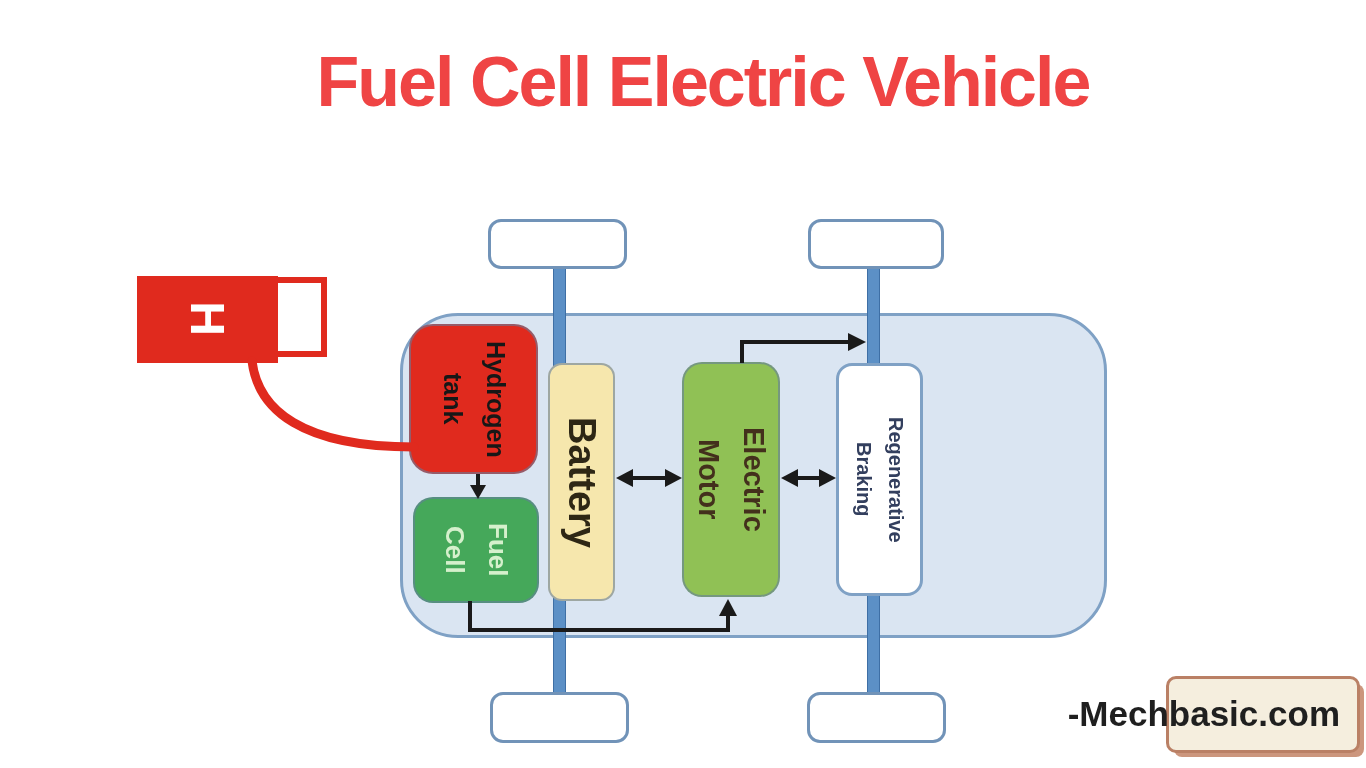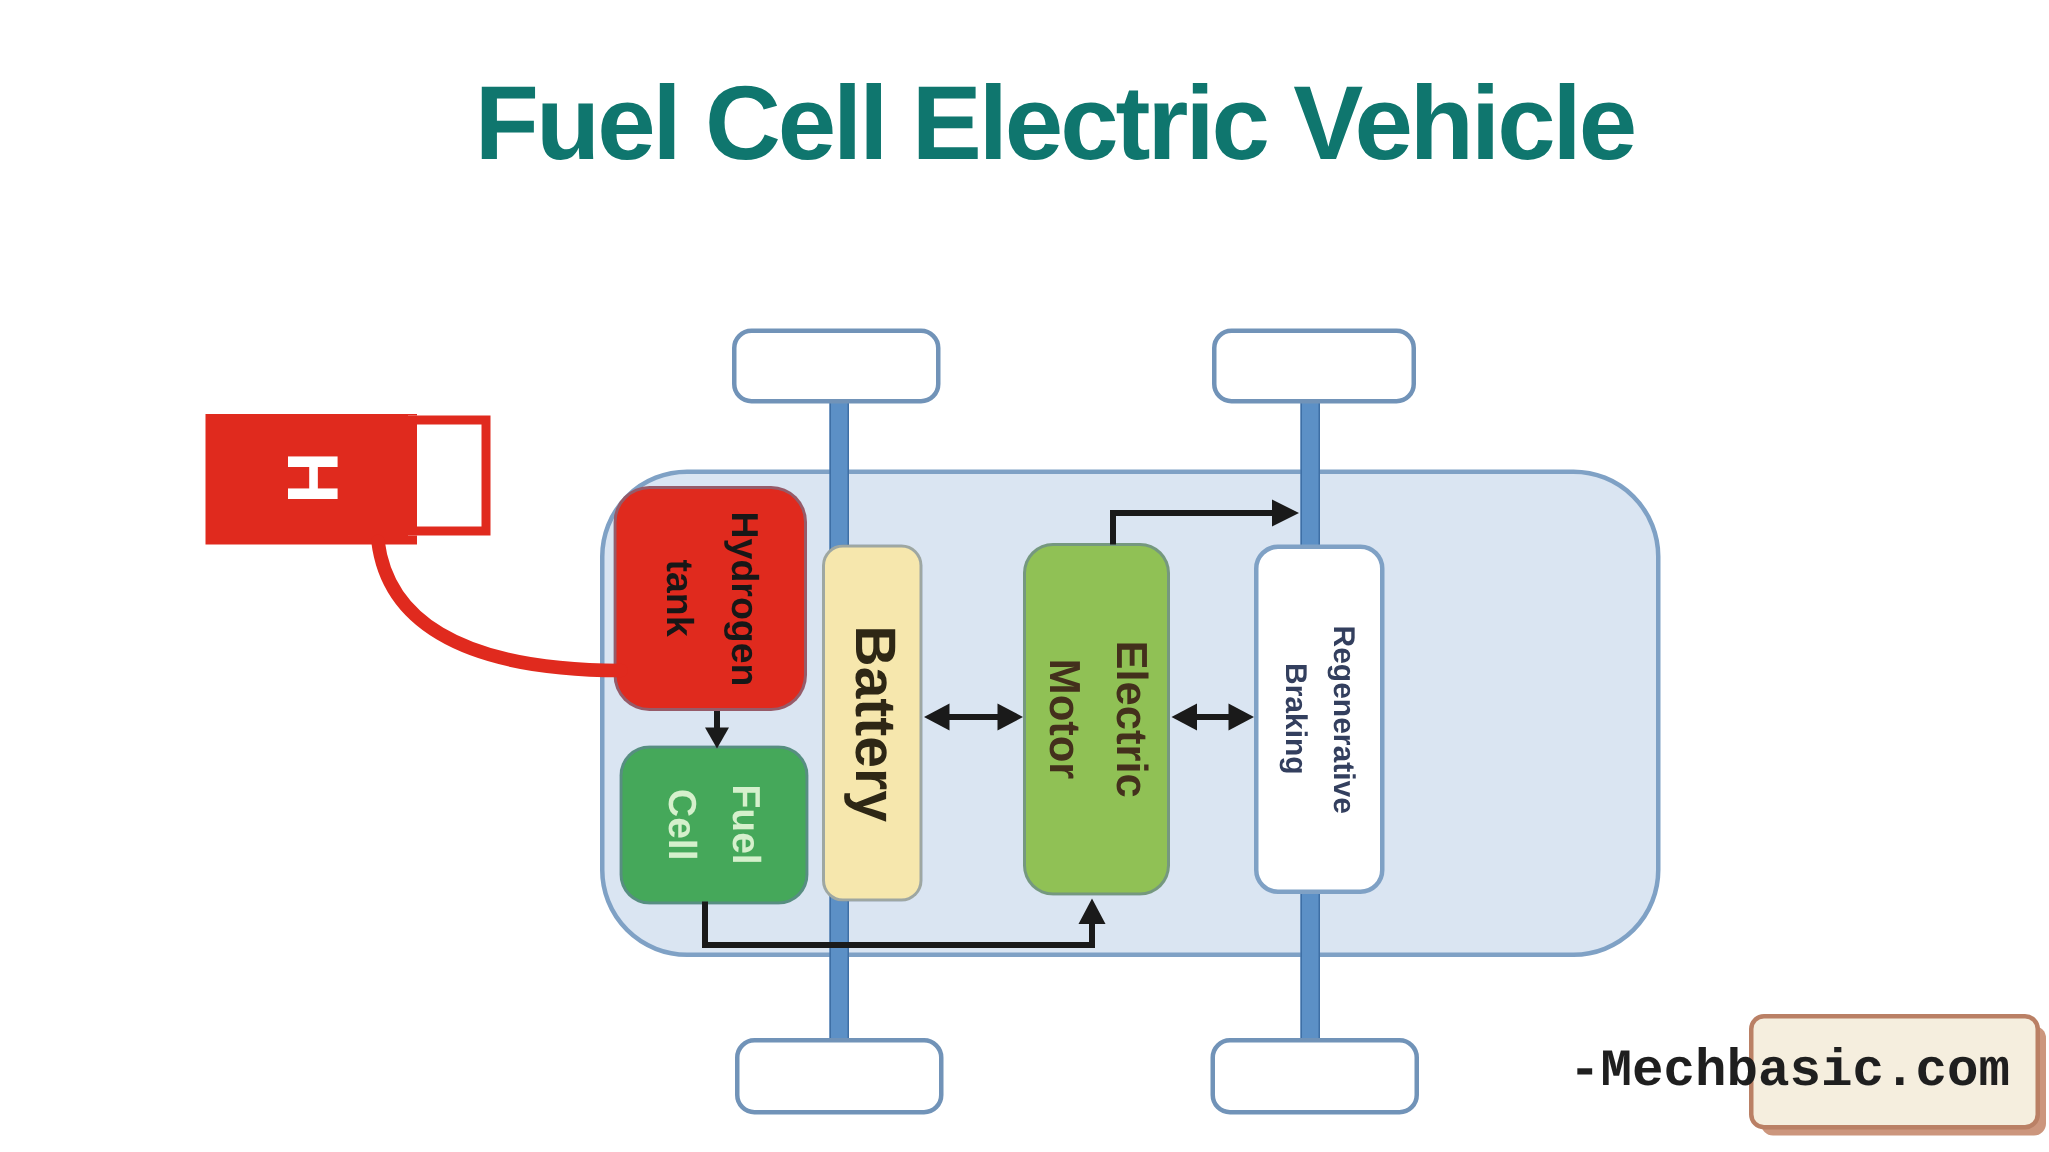--- a/index.html
+++ b/index.html
@@ -13,21 +13,21 @@
   }
 
   
   #page-title {
     position: absolute;
     left: 40px; right: 0; top: 42px;
     text-align: center;
     font-size: 70px;
     font-weight: bold;
     letter-spacing: -2px;
-    color: #0f766e;
+    color: #ef4444;
   }
 
   
   #car-body {
     position: absolute;
     left: 400px; top: 313px;
     width: 707px; height: 325px;
     border-radius: 58px;
     border: 3px solid;
     box-sizing: border-box;
@@ -143,21 +143,21 @@
     left: 1166px; top: 676px; width: 194px; height: 77px;
     border: 3px solid;
     border-radius: 10px;
     box-sizing: border-box;
     box-shadow: 6px 6px 0 -2px #CC967D;
     z-index: 6;
   }
   #watermark-text {
     position: absolute;
     right: 26px; top: 694px;
-    font-family: Liberation Mono, monospace;
+    font-family: Liberation Sans, sans-serif;
     font-size: 35px;
     font-weight: bold;
     color: #1f1f1f;
     letter-spacing: 0px;
     z-index: 7;
     white-space: nowrap;
   }
 </style>
 </head>
 <body>

